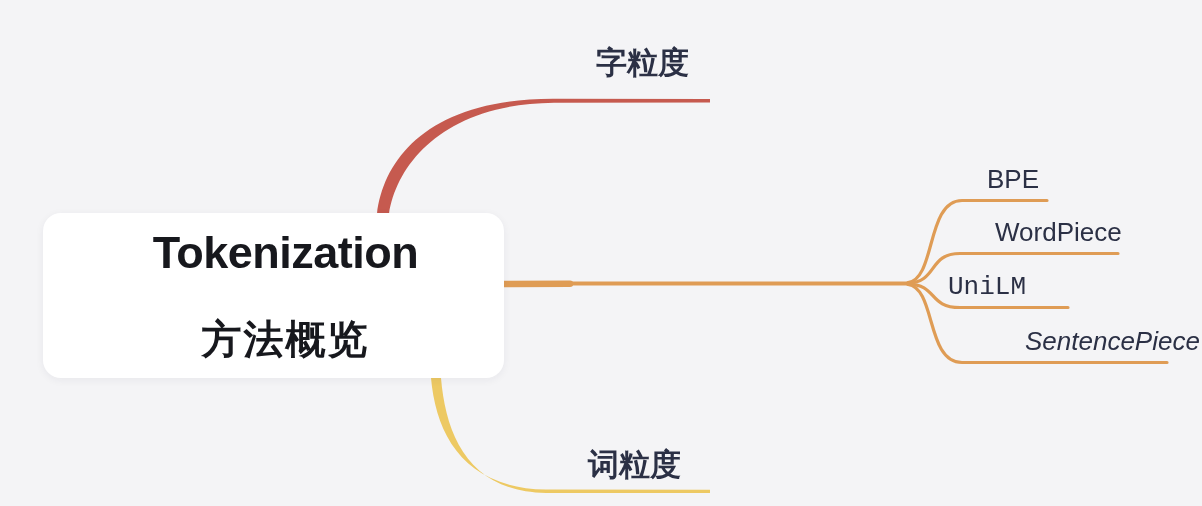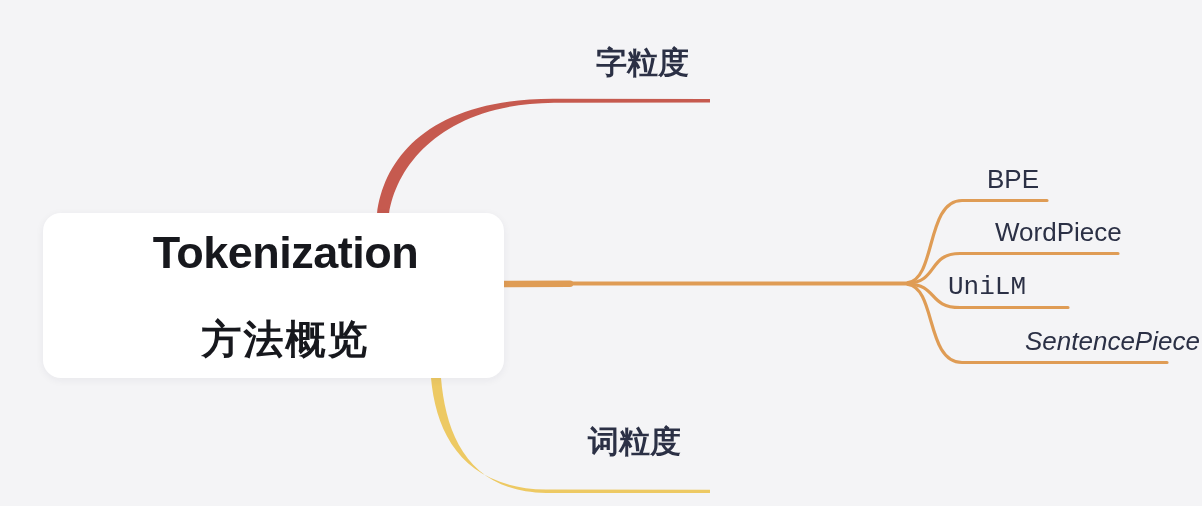--- a/index.html
+++ b/index.html
@@ -67,21 +67,21 @@
   .branch-label {
     font-size: 31px;
     font-weight: 700;
   }
   .sub-label {
     font-size: 26px;
     font-weight: 500;
   }
   .lbl-char    { left: 588px; top: 46px; margin-left: 8px;  }
   .lbl-subword { left: 588px; top: 227px; }
-  .lbl-word    { left: 588px; top: 425px; text-align: center; }
+  .lbl-word    { left: 588px; top: 448px; text-align: center; }
   .lbl-bpe     { left: 987px; top: 165px; }
   .lbl-wp      { left: 995px; top: 218px; }
   .lbl-unilm   { left: 948px; top: 273px; font-family: Liberation Mono, monospace; }
   .lbl-sp      { left: 1025px; top: 327px; font-style: italic; }
 
   .stroke-line {
     fill: none;
     stroke-linecap: round;
     stroke-linejoin: round;
   }

